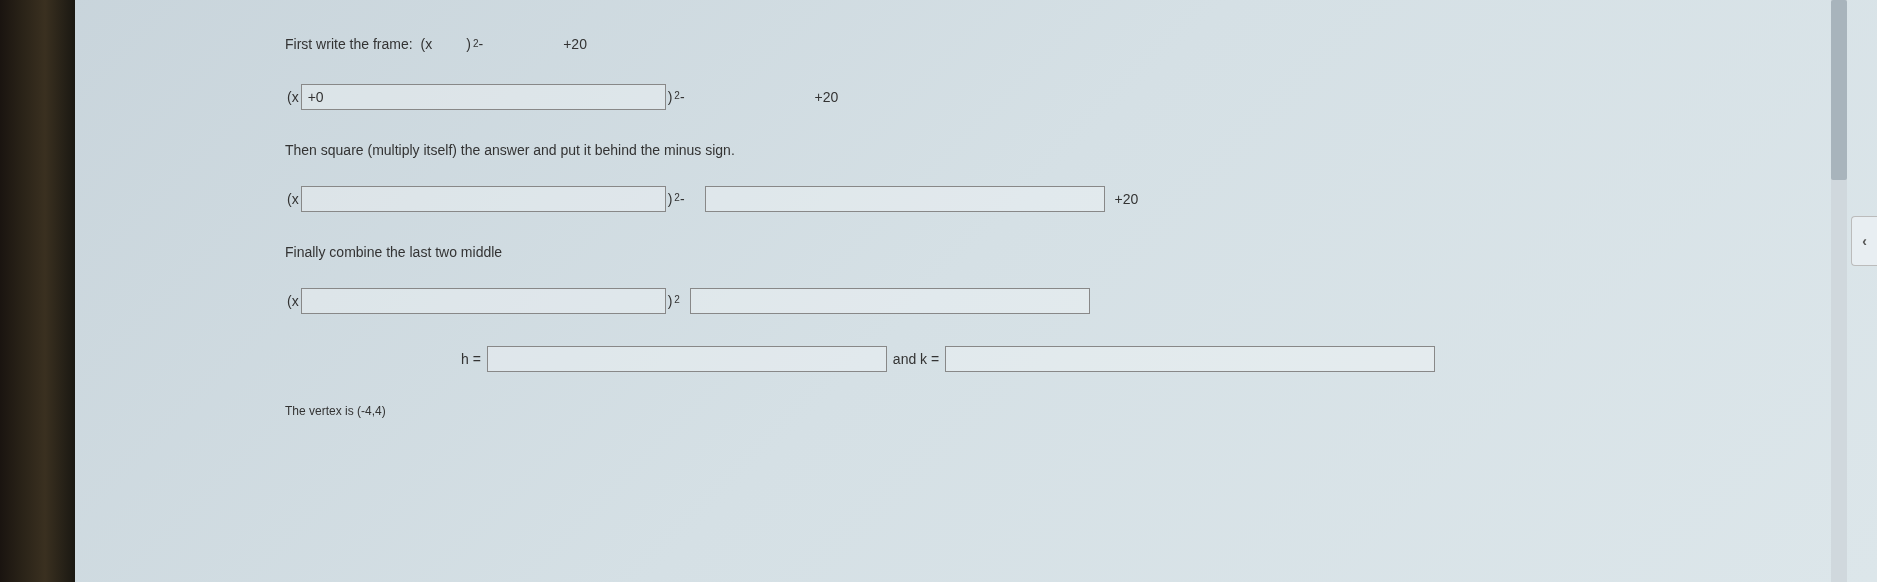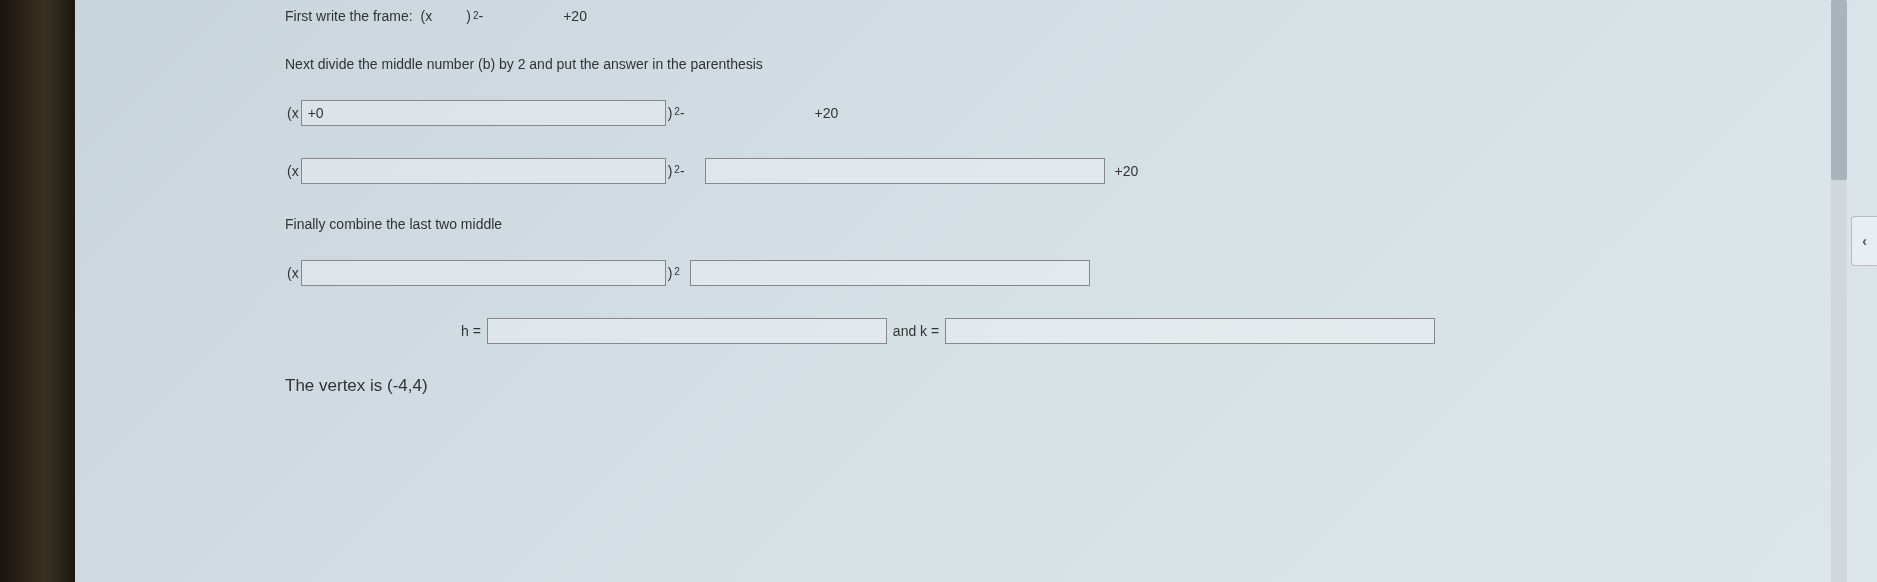--- a/index.html
+++ b/index.html
@@ -74,20 +74,21 @@
       width: 400px;
     }
     .input-h {
       width: 400px;
     }
     .input-k {
       width: 490px;
     }
     .row-frame {
       margin-bottom: 32px;
+      margin-top: 28px;
     }
     .row-input {
       margin-bottom: 32px;
       display: flex;
       align-items: center;
     }
     .paren {
       font-size: 14px;
       margin: 0 2px;
     }
@@ -128,21 +129,21 @@
     .scrollbar-thumb {
       position: absolute;
       top: 0;
       width: 100%;
       height: 180px;
       background: #a8b4bc;
       border-radius: 2px;
     }
     .vertex-line {
       color: #333;
-      font-size: 17px;
+      font-size: 12px;
     }
   </style>
 </head>
 <body>
 
 <div class="screen-edge-left"></div>
 
 <div class="scrollbar">
   <div class="scrollbar-thumb"></div>
 </div>
@@ -159,34 +160,34 @@
       <span class="paren">(x</span>
       <span class="gap"></span>
       <span class="paren">)</span>
         <span class="sup">2</span>
       <span> -</span>
       <span class="gap-lg"></span>
       <span>+20</span>
     </span>
   </div>
 
-  <div class="line">
-    <span class="instruction">Next divide the middle number (b) by 2 and put the answer in the parenthesis</span>
-  </div>
 
   <div class="row-input">
     <span class="paren">(x</span>
     <input type="text" class="input-med" value="+0" style="">
     <span class="paren">)</span>
       <span class="sup">2</span>
     <span> -</span>
     <span style="display:inline-block;width:130px"></span>
     <span>+20</span>
   </div>
 
+  <div class="line">
+    <span class="instruction">Then square (multiply itself) the answer and put it behind the minus sign.</span>
+  </div>
 
   <div class="row-input">
     <span class="paren">(x</span>
     <input type="text" class="input-med" value="" style="">
     <span class="paren">)</span>
       <span class="sup">2</span>
     <span>  -</span>
     <span style="display:inline-block;width:20px"></span>
     <input type="text" class="input-lg" value="" style="">
     <span style="display:inline-block;width:10px"></span>

